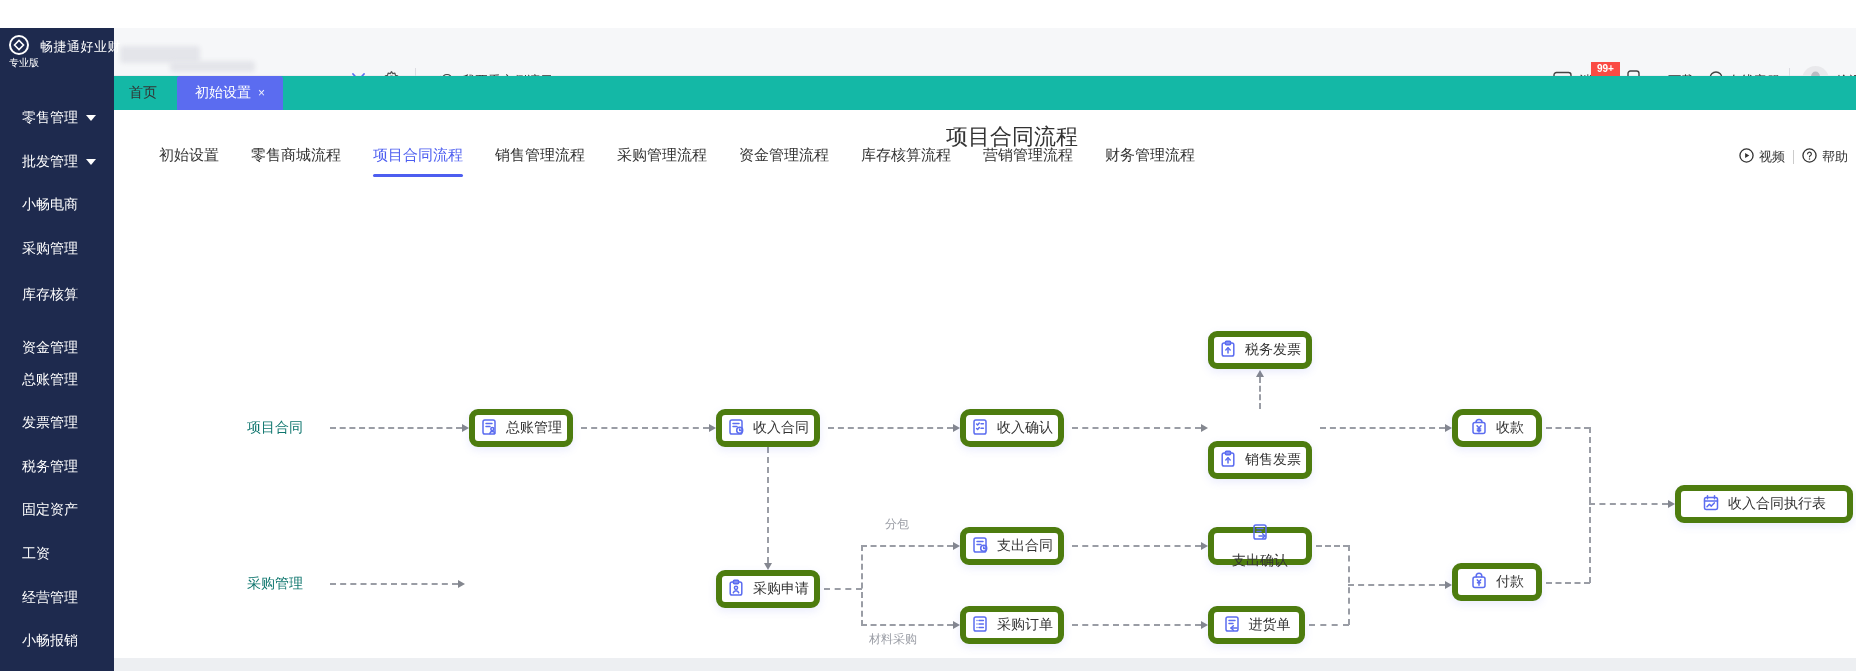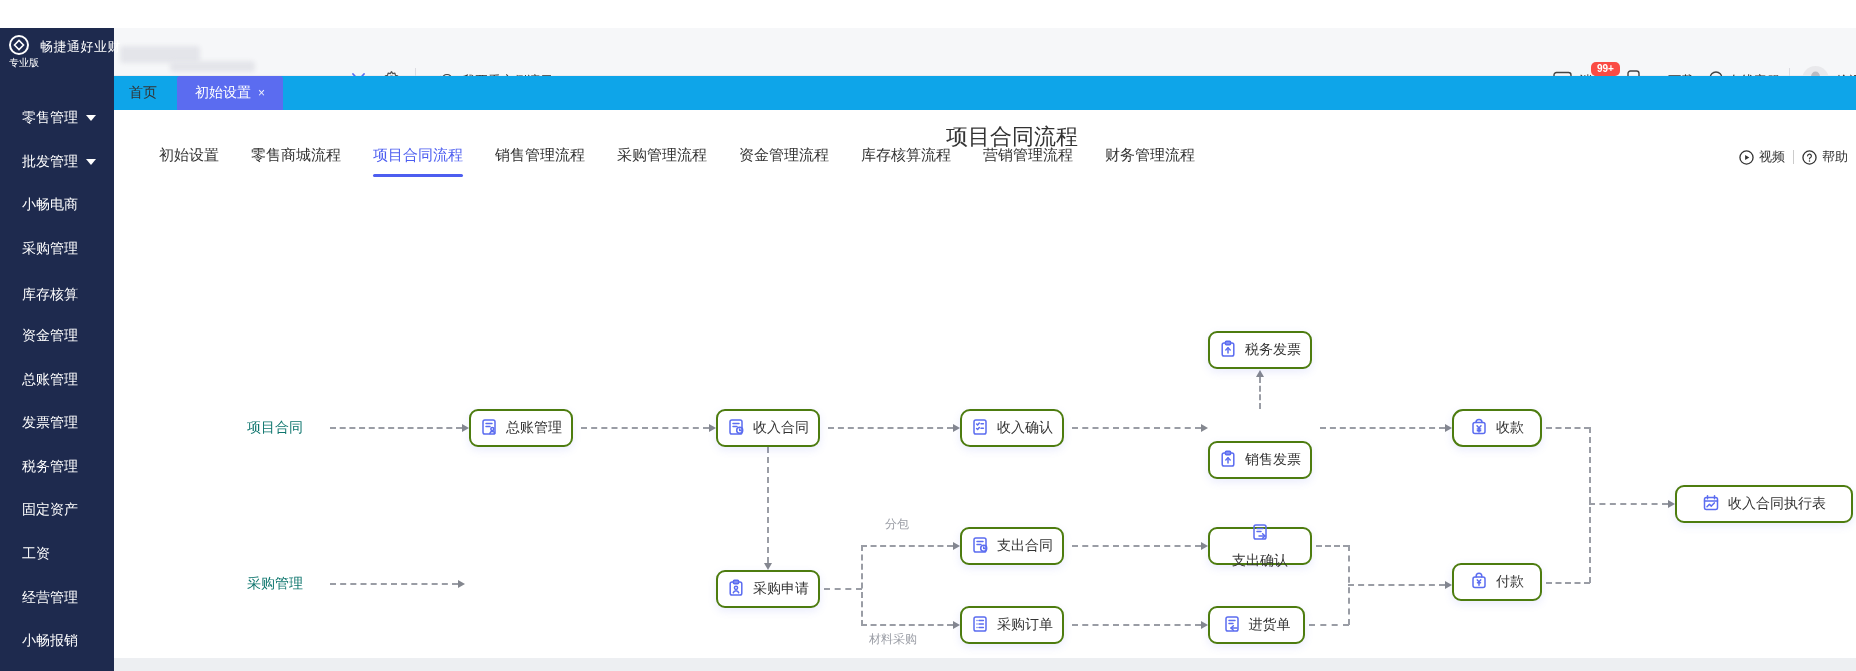--- a/index.html
+++ b/index.html
@@ -17,25 +17,25 @@
   .logo-title { position:absolute; left:40px; top:10px; font-size:13px; letter-spacing:0.5px; white-space:nowrap; }
   .logo-sub { position:absolute; left:9px; top:28px; font-size:10px; }
   .blur-blob { position:absolute; background:#e4e5ea; border-radius:4px; filter:blur(2px); }
   .acct-underline { position:absolute; left:112px; top:69px; width:330px; height:1px; background:#d9dade; }
   .hd-chevron { position:absolute; left:352px; top:45px; width:12px; height:12px; }
   .hd-chevron svg { display:block; }
   .hd-icon { position:absolute; top:42px; }
   .hd-divider { position:absolute; top:40px; width:1px; height:20px; background:#dcdce2; }
   .hd-text { position:absolute; top:44px; font-size:13px; color:#333; white-space:nowrap; }
   .badge { position:absolute; left:1591px; top:34px; background:#fa4b44; color:#fff; font-size:10px; font-weight:bold;
-           padding:1px 6px; border-radius:5px; line-height:12px; }
+           padding:1px 6px; border-radius:0; line-height:12px; }
   .avatar { position:absolute; left:1802px; top:38px; width:27px; height:27px; border-radius:50%; background:#e9e9ec; overflow:hidden; }
 
   
-  .tabstrip { position:absolute; left:0; top:76px; width:1856px; height:34px; background:#0ea5e9; }
+  .tabstrip { position:absolute; left:0; top:76px; width:1856px; height:34px; background:#14b8a6; }
   .tabstrip .side-fill { position:absolute; left:0; top:0; width:114px; height:34px; background:#1e2a4e; }
   .wtab { position:absolute; top:0; height:34px; display:flex; align-items:center; justify-content:center; font-size:14px; color:#333; cursor:default; }
   .wtab.home { left:114px; width:58px; }
   .wtab.active { left:177px; width:106px; background:#5b6cf0; color:#fff; border-radius:3px 3px 0 0; gap:7px; }
   .wtab .close { font-size:12px; opacity:.9; }
 
   
   .sidebar { position:absolute; left:0; top:110px; width:114px; height:561px; background:#1e2a4e; }
   .side-item { position:absolute; left:0; width:114px; height:24px; color:#fff; font-size:14px; padding-left:22px;
                display:flex; align-items:center; white-space:nowrap; cursor:pointer; }
@@ -46,26 +46,26 @@
   .content { position:absolute; left:114px; top:110px; width:1742px; height:561px; background:#fff; }
   .bottom-strip { position:absolute; left:114px; top:658px; width:1742px; height:13px; background:#edeff2; }
 
   .ptabs { position:absolute; left:45px; top:36px; display:flex; gap:32px; }
   .ptab { position:relative; font-size:15px; color:#333; padding-bottom:12px; white-space:nowrap; cursor:pointer; }
   .ptab.active { color:#4d5ef0; }
   .ptab.active::after { content:""; position:absolute; left:0; right:0; bottom:0; height:3px; border-radius:2px; background:#4d5ef0; }
 
   .help-zone { position:absolute; right:8px; top:38px; display:flex; align-items:center; gap:8px; font-size:13px; color:#333; white-space:nowrap; }
   .help-zone .vdiv { width:1px; height:14px; background:#ccc; }
-  .help-zone .hz-item { display:flex; align-items:center; gap:5px; cursor:pointer;font-family:Liberation Serif, serif; }
+  .help-zone .hz-item { display:flex; align-items:flex-start; gap:5px; cursor:pointer;font-family:Liberation Serif, serif; }
 
   .flow-title { position:absolute; left:898px; top:122px; transform:translateX(-50%); left:1012px; font-size:22px; color:#333; font-weight:500; }
 
   
-  .flow-node { position:absolute; height:38px; background:#fff; border:2px solid #4d7c0f; border-radius:9px;
+  .flow-node { position:absolute; height:38px; background:#fff; border:6px solid #4d7c0f; border-radius:9px;
                box-shadow:0 3px 8px rgba(91,108,240,.13); display:flex; align-items:center; justify-content:center;
                gap:8px; font-size:14px; color:#333; cursor:pointer; white-space:nowrap; }
   .flow-node svg { flex:0 0 auto; }
   .flow-label { position:absolute; font-size:14px; color:#0f766e; white-space:nowrap; }
   .branch-label { position:absolute; font-size:12px; color:#9a9da5; white-space:nowrap; }
   .edge-h { position:absolute; height:0; border-top:2px dashed #9a9da5; }
   .edge-v { position:absolute; width:0; border-left:2px dashed #9a9da5; }
   .arrow { position:absolute; width:0; height:0; }
   .arrow.right { border-top:4px solid transparent; border-bottom:4px solid transparent; border-left:7px solid #84878f; }
   .arrow.up { border-left:4px solid transparent; border-right:4px solid transparent; border-bottom:7px solid #84878f; }
@@ -174,21 +174,21 @@
       </div>
       <div class="side-item" style="top: 83.2px;">
         <span>小畅电商</span>
       </div>
       <div class="side-item" style="top: 126.8px;">
         <span>采购管理</span>
       </div>
       <div class="side-item" style="top: 170.4px; align-items: flex-end;">
         <span>库存核算</span>
       </div>
-      <div class="side-item" style="top: 214px;">
+      <div class="side-item" style="top: 226px;">
         <span>资金管理</span>
       </div>
       <div class="side-item" style="top: 257.6px;">
         <span>总账管理</span>
       </div>
       <div class="side-item" style="top: 301.2px;">
         <span>发票管理</span>
       </div>
       <div class="side-item" style="top: 344.8px;">
         <span>税务管理</span>

